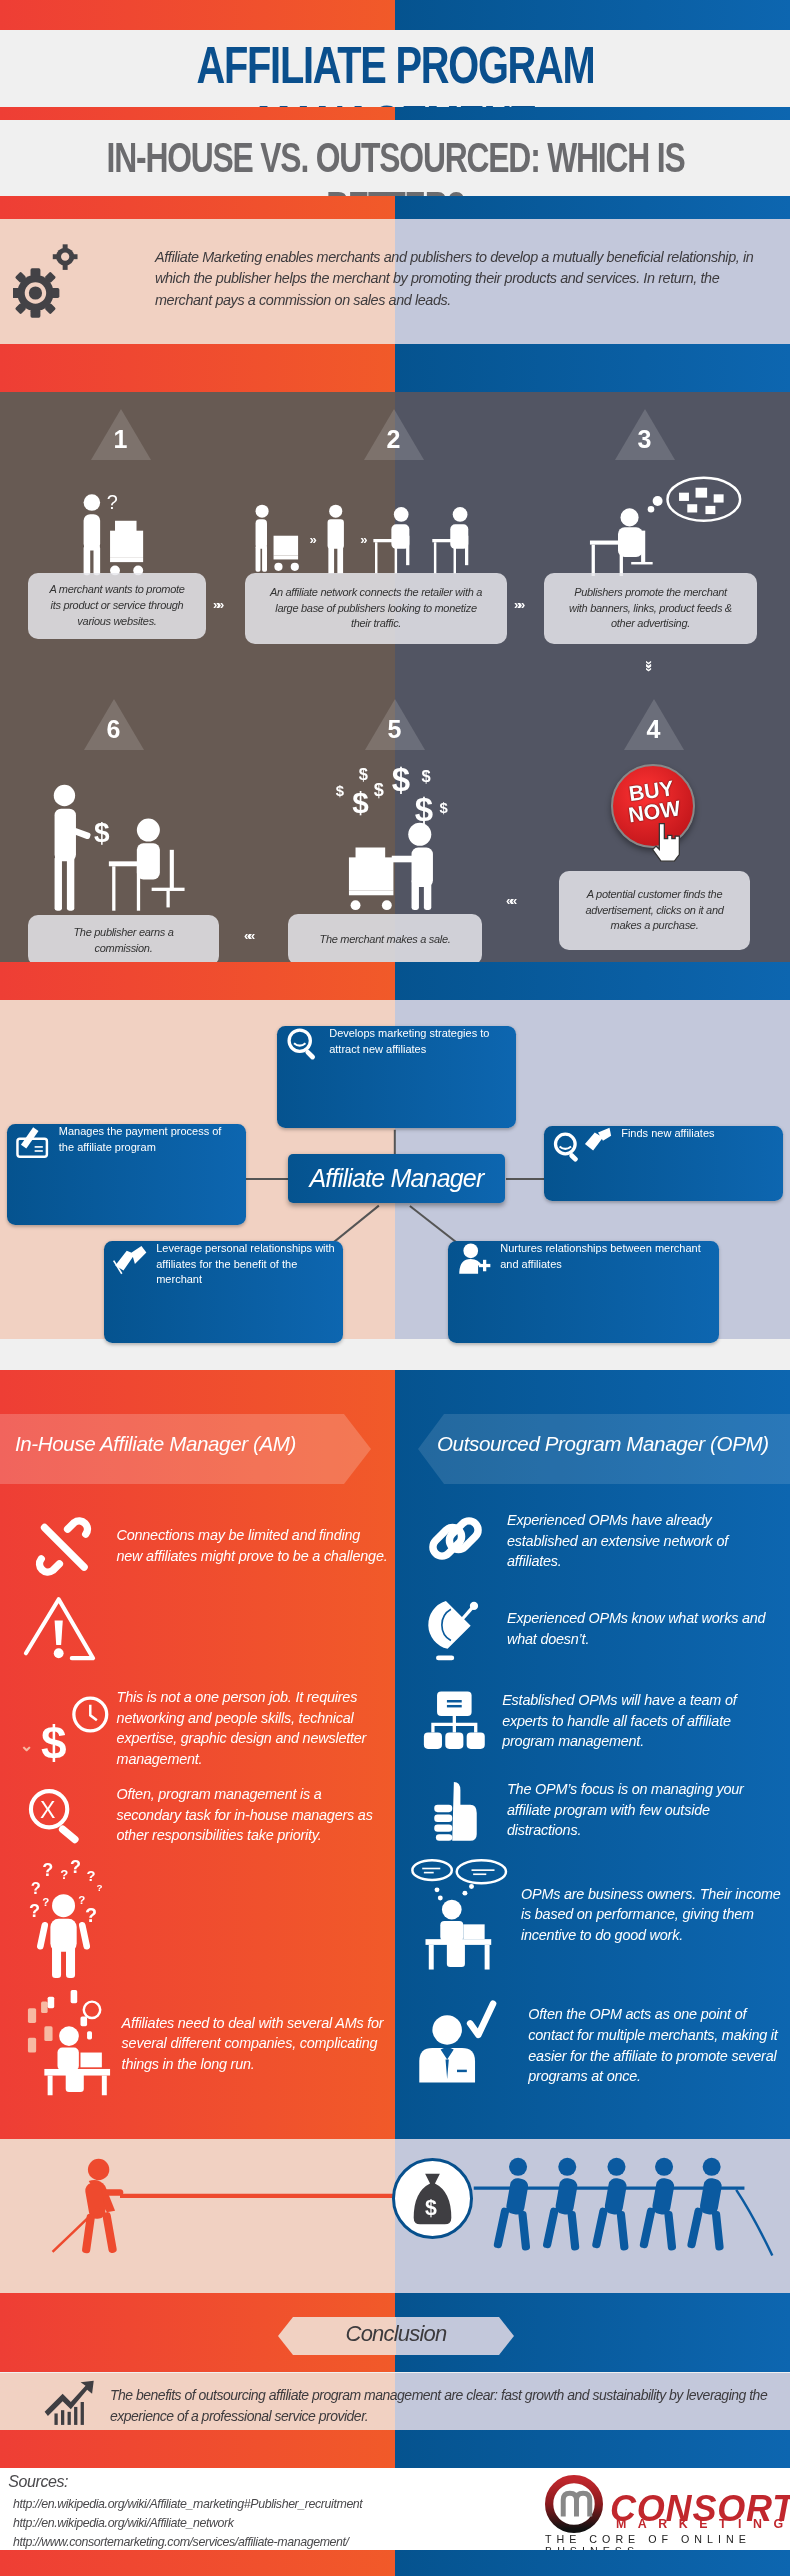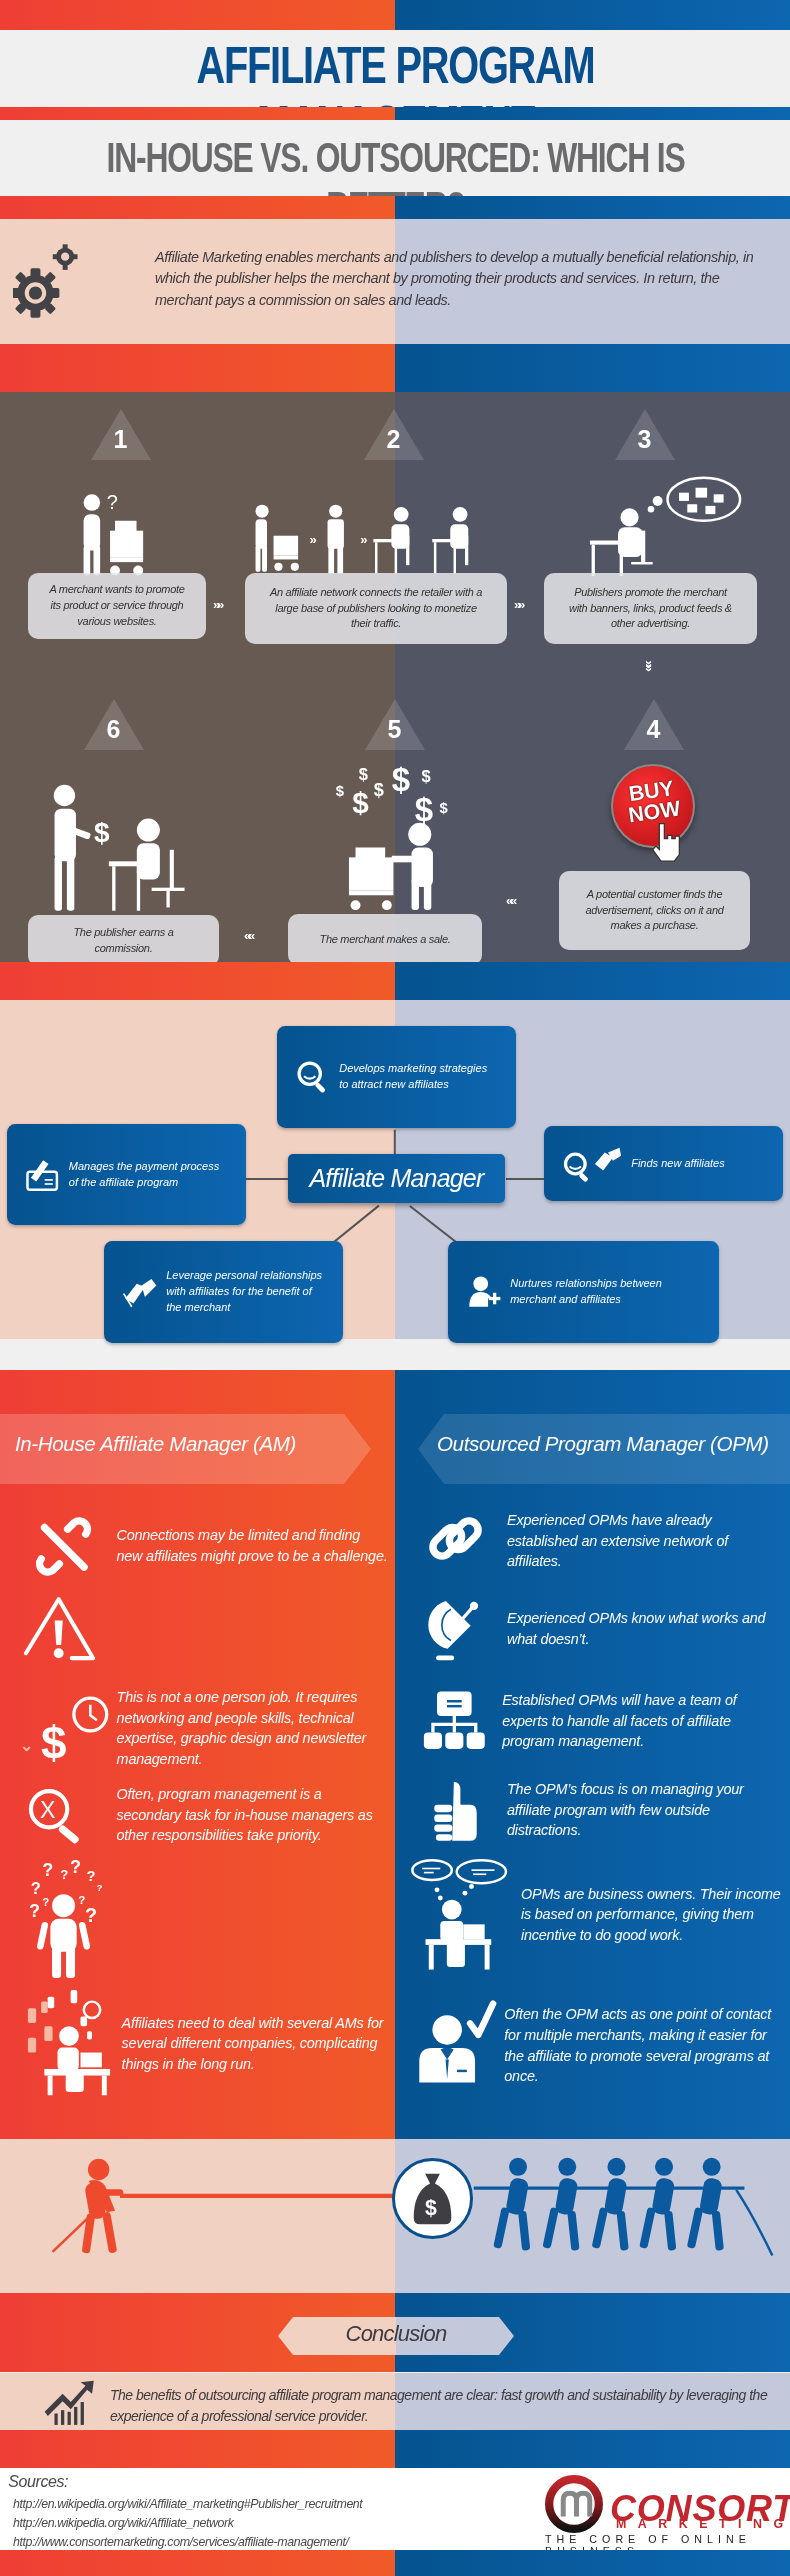--- a/index.html
+++ b/index.html
@@ -22,21 +22,21 @@
   
   .proc-bg { position: absolute; top: 392px; left: 0; width: 791px; height: 570px; display: flex; }
   .proc-bg .l { width: 395px; background: #675a53; }
   .proc-bg .r { width: 395px; background: #525563; }
   .tri { position: absolute; width: 0; height: 0; border-left: 30px solid transparent; border-right: 30px solid transparent; border-bottom: 51px solid rgba(255,255,255,0.15); }
   .tri-num { position: absolute; width: 59px; text-align: center; color: #fff; font-weight: bold; font-size: 25px; }
   .step-box { position: absolute; background: rgba(230,230,235,0.85); border-radius: 10px; color: #333; font-style: italic; font-size: 11px; line-height: 15.7px; text-align: center; display: flex; align-items: center; justify-content: center; padding: 5px 20px; letter-spacing: -0.3px; }
   .chev { position: absolute; color: #fff; font-weight: bold; font-size: 13px; letter-spacing: -3.3px; }
 
   
-  .mgr-box { position: absolute; background: linear-gradient(90deg, #05538f, #0d66b0); border-radius: 8.2px; color: #fff; font-style: italic; font-size: 11px; line-height: 15.7px; display: flex; align-items: center; padding: 0 18px; box-shadow: 0 1.6px 3.3px rgba(0,0,0,0.25); }
+  .mgr-box { position: absolute; background: linear-gradient(90deg, #05538f, #0d66b0); border-radius: 8.2px; color: #fff; font-size: 11px; line-height: 15.7px; display: flex; padding: 0 8px; box-shadow: 0 1.6px 3.3px rgba(0,0,0,0.25); }
   .mgr-box .ic { width: 36px; height: 36px; flex: none; margin-right: 8.2px; }
   .mgr-center { position: absolute; top: 1154px; left: 288px; width: 217px; height: 49px; background: linear-gradient(90deg, #05538f, #0d66b0); border-radius: 5px; box-shadow: 0 2.5px 5px rgba(0,0,0,0.35); color: #fff; font-style: italic; font-size: 25px; text-align: center; line-height: 49px; letter-spacing: -0.8px; }
   .line { position: absolute; background: #555; height: 1.6px; transform-origin: 0 50%; }
 
   
   .cmp-bg { position: absolute; top: 1370px; left: 0; width: 791px; height: 754px; display: flex; }
   .cmp-bg .l { width: 395px; background: linear-gradient(90deg, #ee3e35, #f15a29); }
   .cmp-bg .r { width: 395px; background: linear-gradient(90deg, #05538f, #0d66b0); }
   .ban-l { position: absolute; top: 1414px; left: 0; width: 371px; height: 70px; background: rgba(255,255,255,0.2); clip-path: polygon(0 0, 344px 0, 371px 50%, 344px 100%, 0 100%); }
   .ban-r { position: absolute; top: 1414px; left: 418px; width: 372px; height: 70px; background: rgba(255,255,255,0.12); clip-path: polygon(26px 0, 100% 0, 100% 100%, 26px 100%, 0 50%); }
@@ -494,21 +494,21 @@
           <rect x="66" y="82" width="26" height="18"></rect>
           <rect x="20" y="100" width="80" height="7"></rect>
           <rect x="24" y="107" width="6" height="30"></rect>
           <rect x="92" y="107" width="6" height="30"></rect>
           <rect x="46" y="104" width="22" height="30" rx="4"></rect>
         </g>
       </svg>
     </div>
   <div class="tx" style="margin-left:10px;">OPMs are business owners. Their income is based on performance, giving them incentive to do good work.</div>
 </div>
-<div class="cmp-item" style="top:2000px;left:412px;width:372px;">
+<div class="cmp-item" style="top:2000px;left:412px;width:372px;gap:24px;">
   <div class="ic" style="width:89px;height:91px;">
       <svg width="82" height="91" viewBox="0 0 100 110">
         <g fill="#fff">
           <circle cx="38" cy="36" r="18"></circle>
           <path d="M4 100 v-26 q0 -16 16 -16 l36 0 q16 0 16 16 v26 z"></path>
         </g>
         <path d="M30 60 l8 12 l8 -12 l-4 -2 h-8 z M36 72 l2 24 l2 -24" fill="#0a5a9c"></path>
         <line x1="50" y1="86" x2="62" y2="86" stroke="#0a5a9c" stroke-width="3"></line>
         <path d="M66 28 l10 14 l18 -38" fill="none" stroke="#fff" stroke-width="8" stroke-linecap="round" stroke-linejoin="round"></path>
       </svg>

